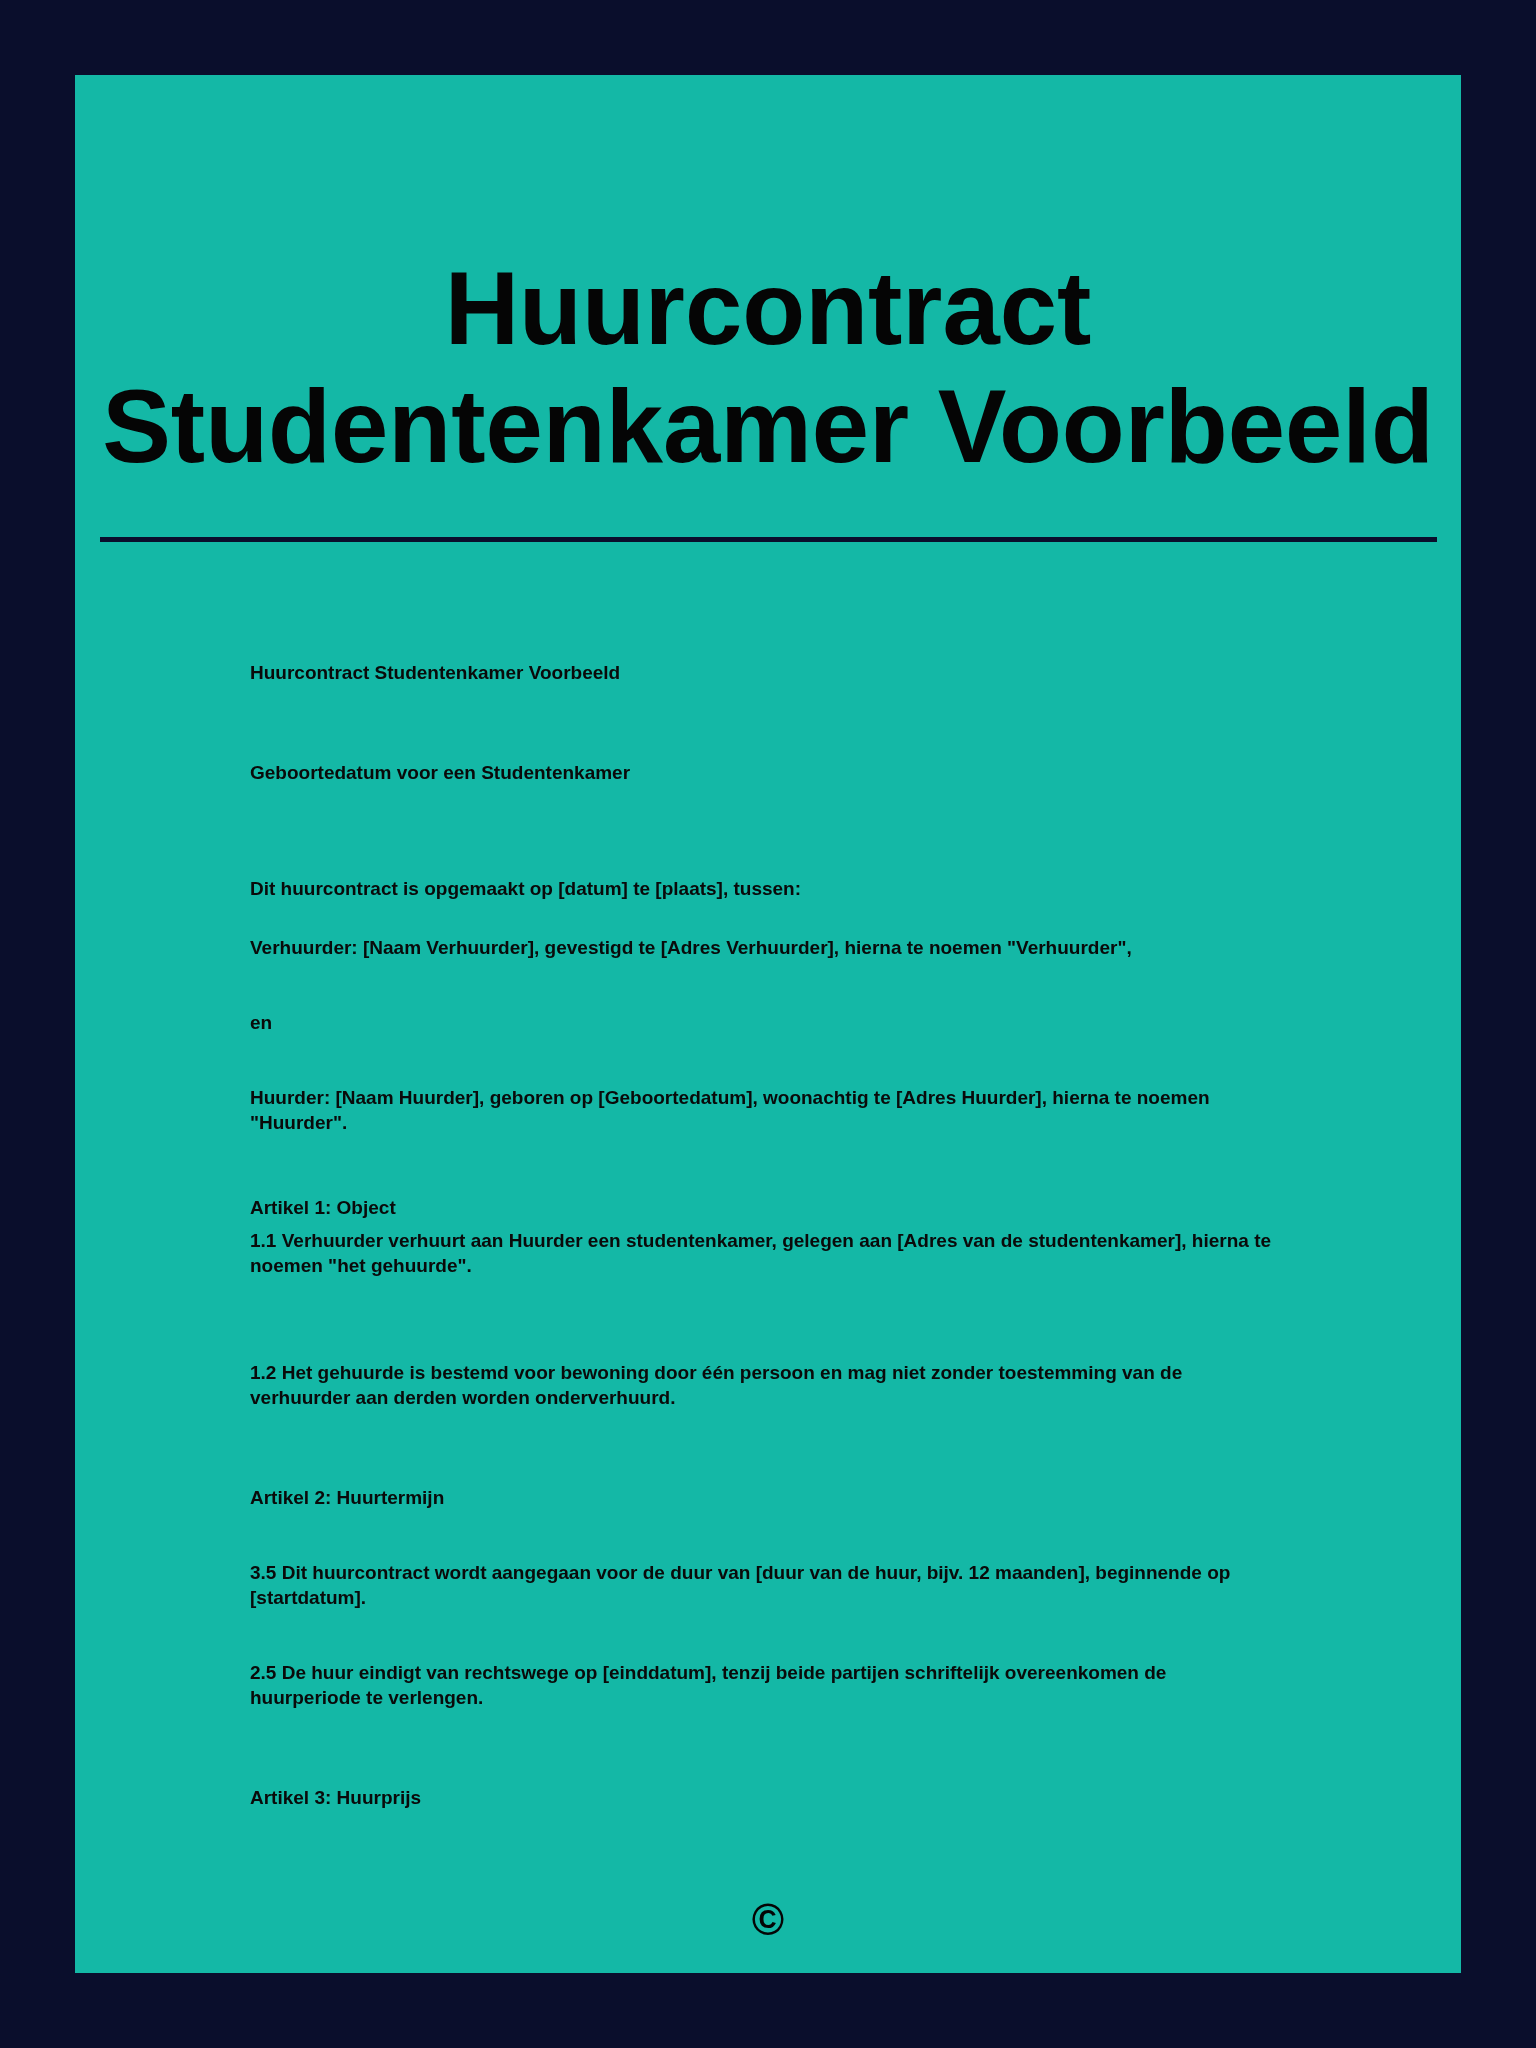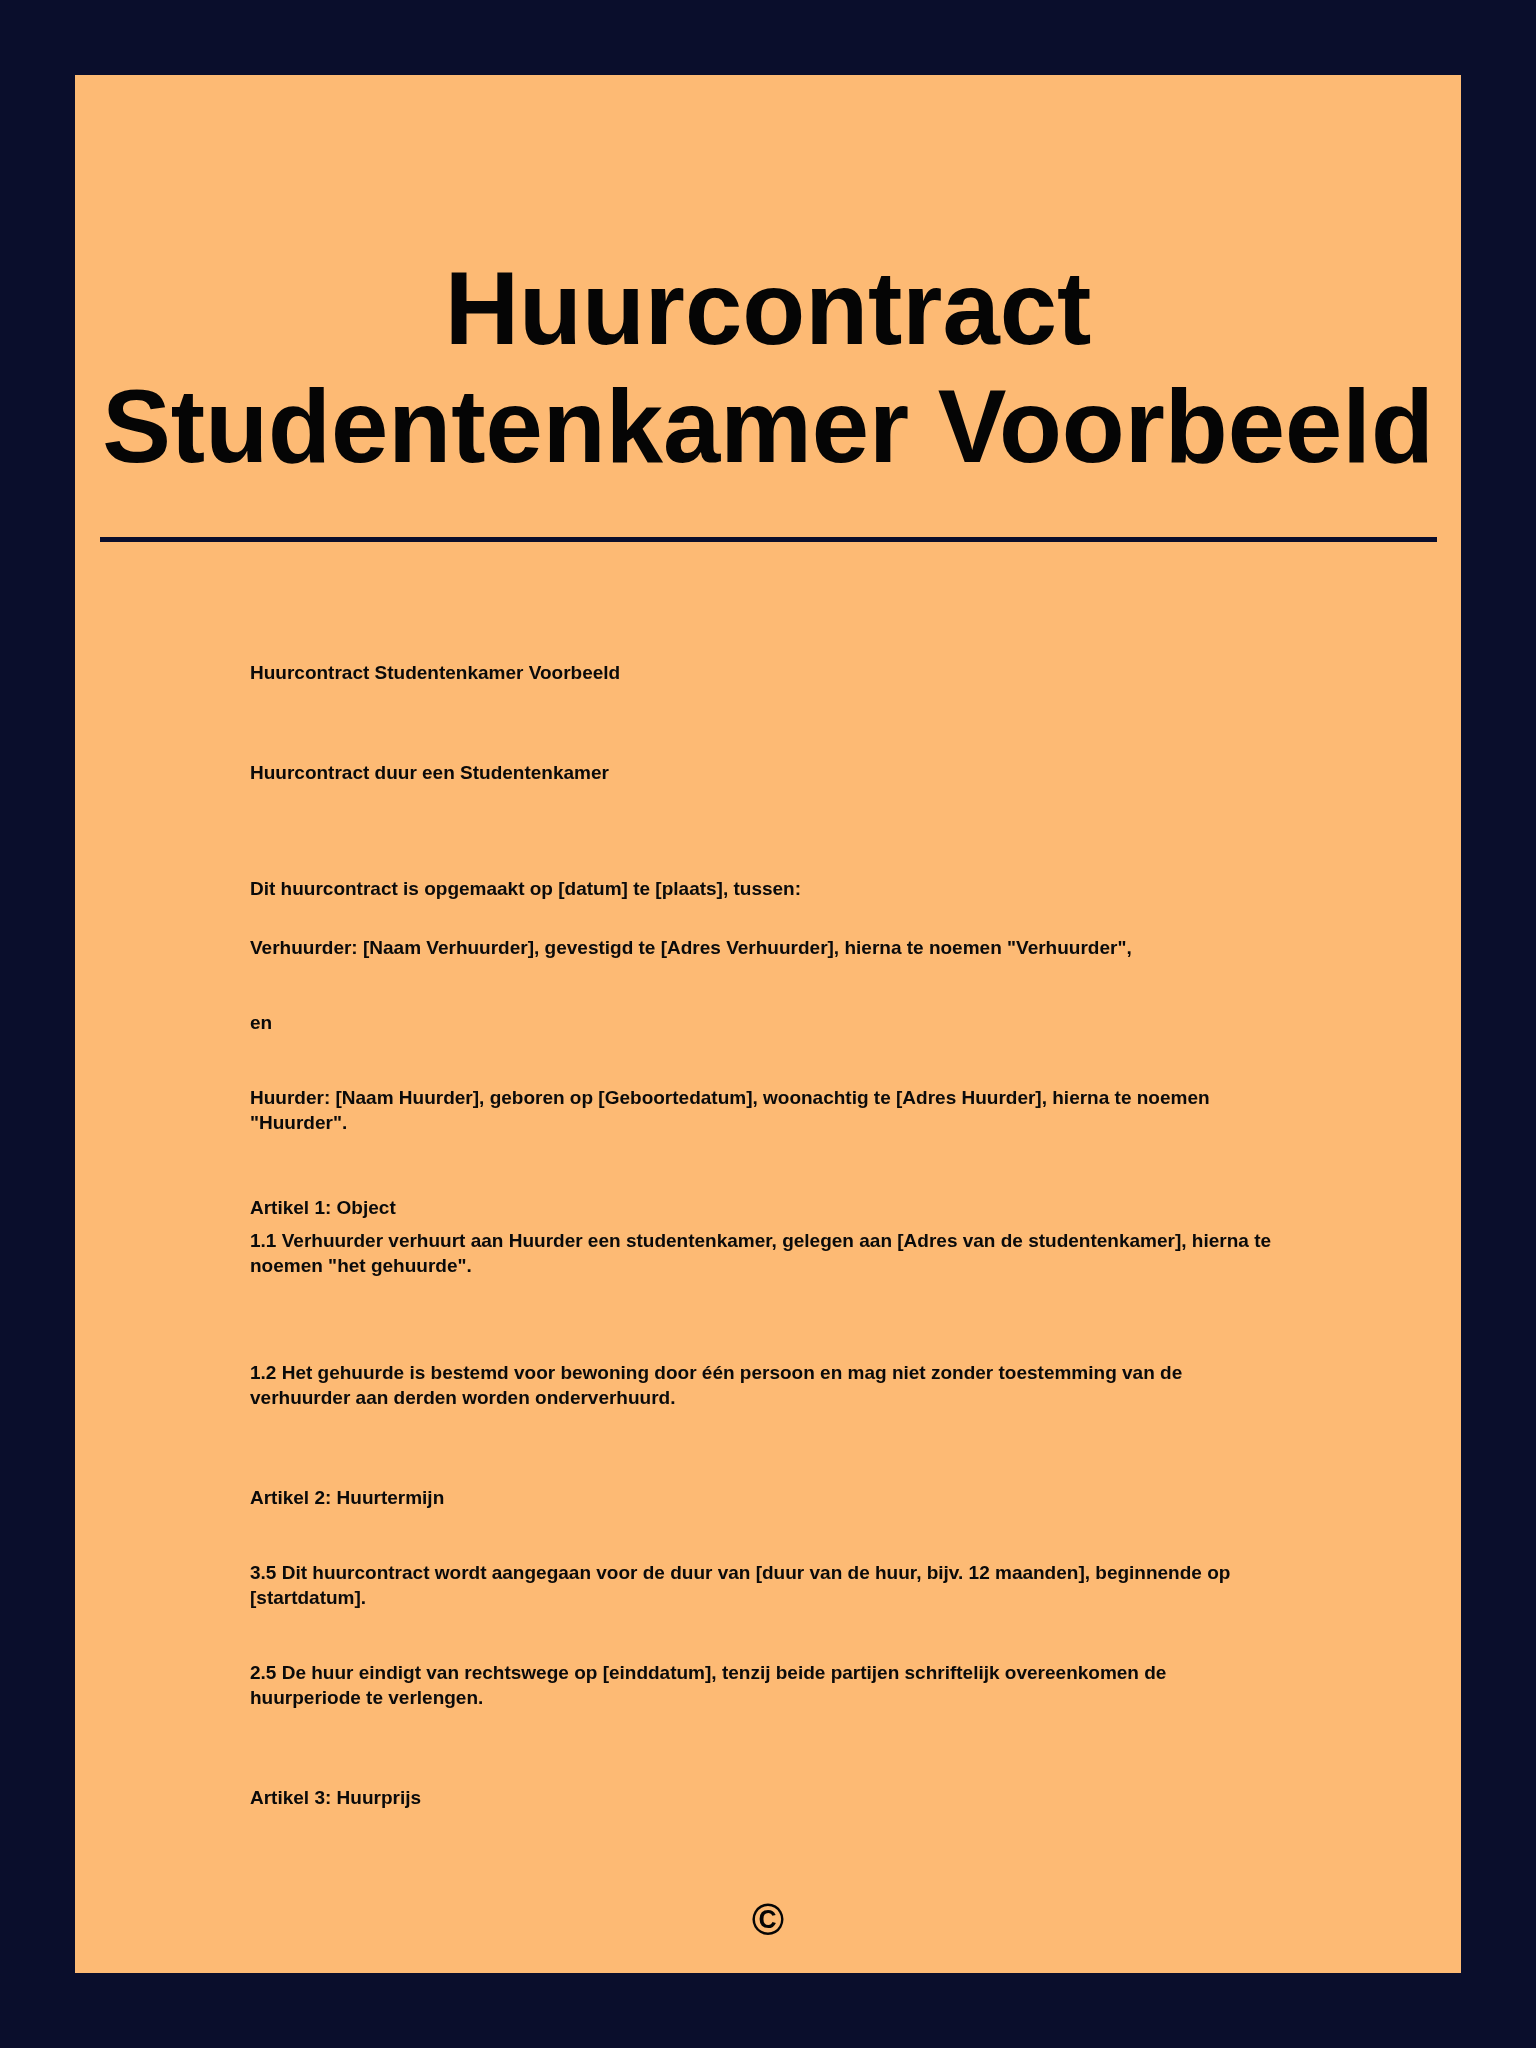--- a/index.html
+++ b/index.html
@@ -5,21 +5,21 @@
   html, body { margin:0; padding:0; }
   body {
     width:1536px; height:2048px;
     background:#0a0e2c;
     font-family:"Liberation Sans", sans-serif;
     position:relative; overflow:hidden;
   }
   .page {
     position:absolute; left:75px; top:75px;
     width:1386px; height:1898px;
-    background:#fdba74;
+    background:#14b8a6;
   }
   .title {
     position:absolute; left:0; top:175px; width:1386px;
     text-align:center;
     font-family:"Liberation Sans", sans-serif;
     font-weight:bold; font-size:103px; line-height:118px;
     color:#050505; margin:0;
   }
   .divider {
     position:absolute; left:25px; top:462px;
@@ -38,21 +38,21 @@
 </style>
 </head>
 <body>
 
 <div class="page">
   <h1 class="title">Huurcontract Studentenkamer Voorbeeld</h1>
   <div class="divider"></div>
 
   <div class="body">
     <p style="position:absolute;top:0">Huurcontract Studentenkamer Voorbeeld</p>
-    <p style="position:absolute;top:100px">Huurcontract duur een Studentenkamer</p>
+    <p style="position:absolute;top:100px">Geboortedatum voor een Studentenkamer</p>
     <p style="position:absolute;top:216px">Dit huurcontract is opgemaakt op [datum] te [plaats], tussen:</p>
     <p style="position:absolute;top:275px">Verhuurder: [Naam Verhuurder], gevestigd te [Adres Verhuurder], hierna te noemen "Verhuurder",</p>
     <p style="position:absolute;top:350px">en</p>
     <p style="position:absolute;top:425px;width:1030px">Huurder: [Naam Huurder], geboren op [Geboortedatum], woonachtig te [Adres Huurder], hierna te noemen "Huurder".</p>
     <p style="position:absolute;top:535px">Artikel 1: Object</p>
     <p style="position:absolute;top:568px;width:1030px">1.1 Verhuurder verhuurt aan Huurder een studentenkamer, gelegen aan [Adres van de studentenkamer], hierna te noemen "het gehuurde".</p>
     <p style="position:absolute;top:700px;width:1030px">1.2 Het gehuurde is bestemd voor bewoning door één persoon en mag niet zonder toestemming van de verhuurder aan derden worden onderverhuurd.</p>
     <p style="position:absolute;top:825px">Artikel 2: Huurtermijn</p>
     <p style="position:absolute;top:900px;width:1030px">3.5 Dit huurcontract wordt aangegaan voor de duur van [duur van de huur, bijv. 12 maanden], beginnende op [startdatum].</p>
     <p style="position:absolute;top:1000px;width:1030px">2.5 De huur eindigt van rechtswege op [einddatum], tenzij beide partijen schriftelijk overeenkomen de huurperiode te verlengen.</p>

